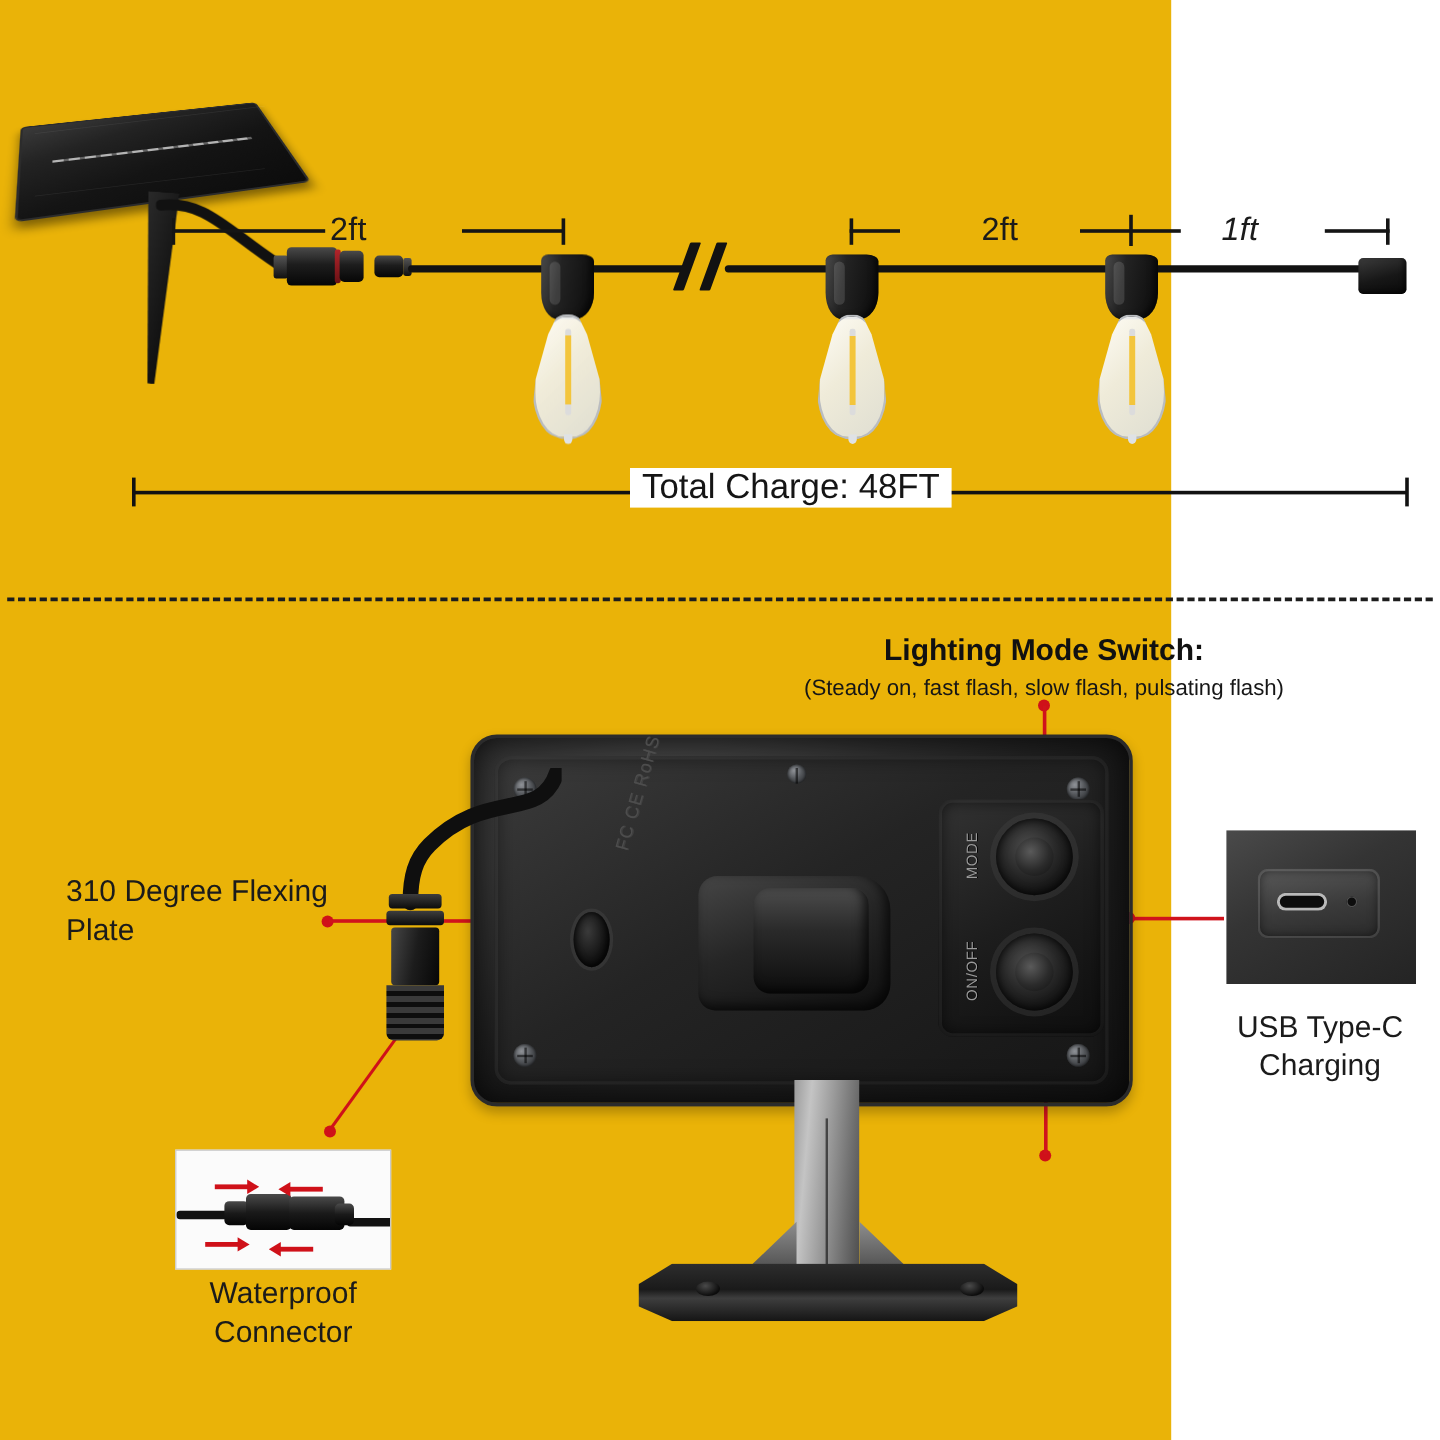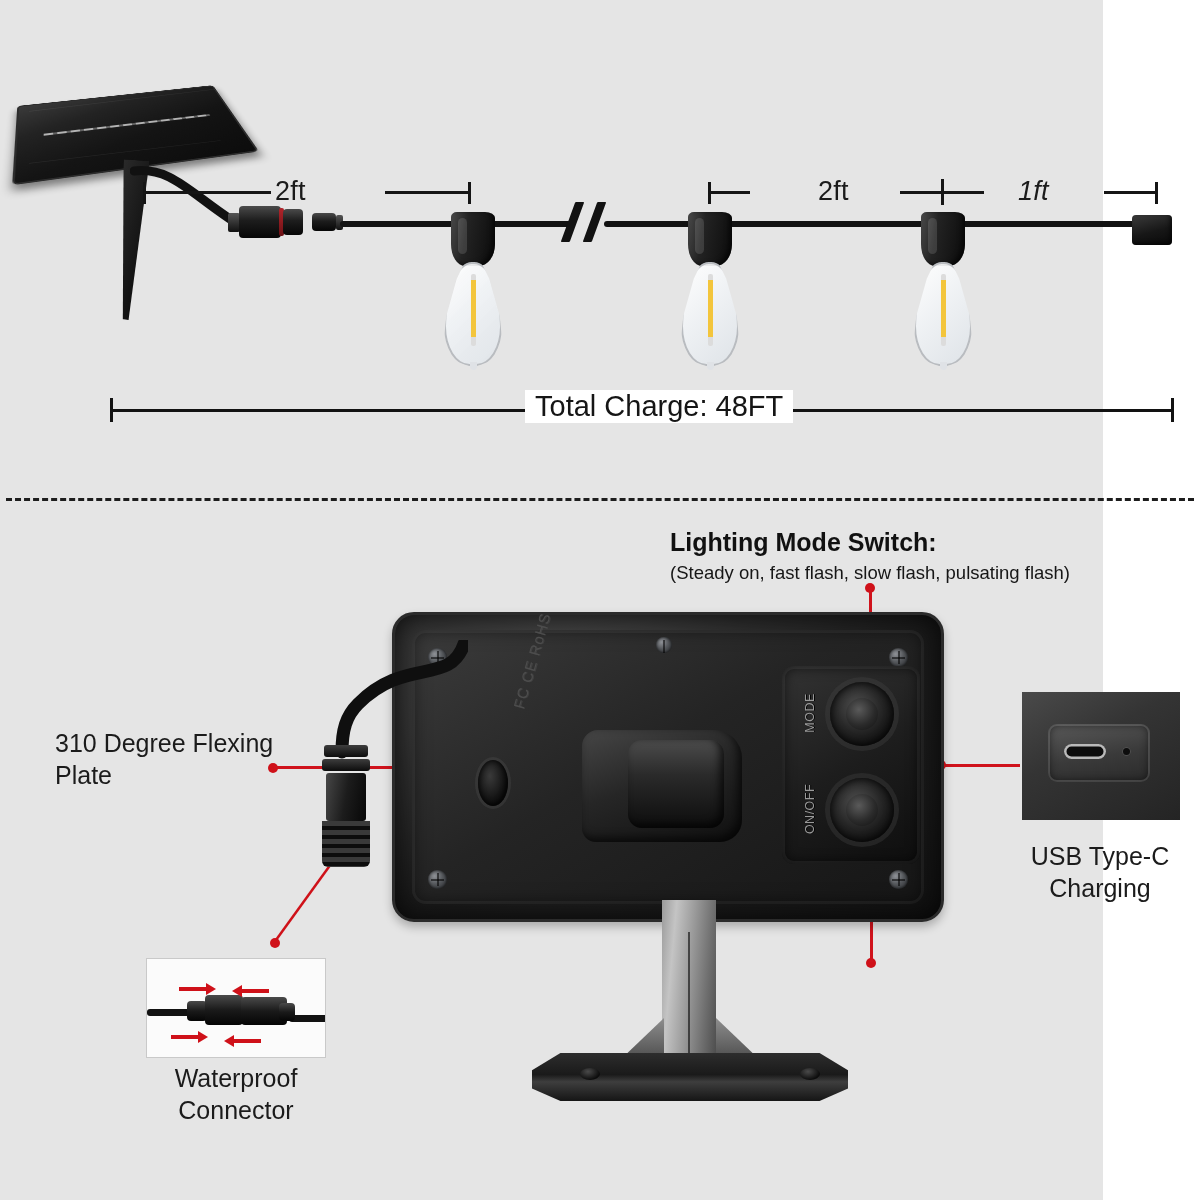--- a/index.html
+++ b/index.html
@@ -3,21 +3,21 @@
 <meta charset="utf-8">
 <style>
   * { box-sizing: border-box; }
   html, body {
     margin: 0; padding: 0;
     width: 1200px; height: 1200px;
     background: #ffffff;
     font-family: "Liberation Sans", sans-serif;
     overflow: hidden;
   }
-  #page { position: relative; width: 1103px; height: 1200px; background: #e5e5e5; }
+  #page { position: relative; width: 976px; height: 1200px; background: #eab308; }
 
   
   .abs { position: absolute; }
 
   
   #top-section { position: absolute; left: 0; top: 0; width: 1200px; height: 490px; }
 
   
   .wire {
     position: absolute; background: #121212; border-radius: 3px;
@@ -368,21 +368,21 @@
       <div class="tl-line" style="left:0; width:1063px;"></div>
       <div class="tl-endtick" style="left:1061px;"></div>
       <div id="total-length-label">Total Charge: 48FT</div>
     </div>
   </div>
 
   <div id="divider"></div>
 
   <div>
 
-    <div class="abs" style="left:670px; top:528px; width:400px; ">
+    <div class="abs" style="left:670px; top:528px; width:400px; text-align:center;">
       <div class="callout-title">Lighting Mode Switch:</div>
       <div class="callout-sub" style="margin-top:4px;">(Steady on, fast flash, slow flash, pulsating flash)</div>
     </div>
     <div class="lead-dot" style="left:865px; top:583px;"></div>
     <div class="lead-line" style="left:869px; top:588px; width:2.5px; height:137px;"></div>
 
     <div class="abs" style="left:55px; top:727px; width:280px;">
       <div class="callout-plain">310 Degree
 Flexing Plate</div>
     </div>

